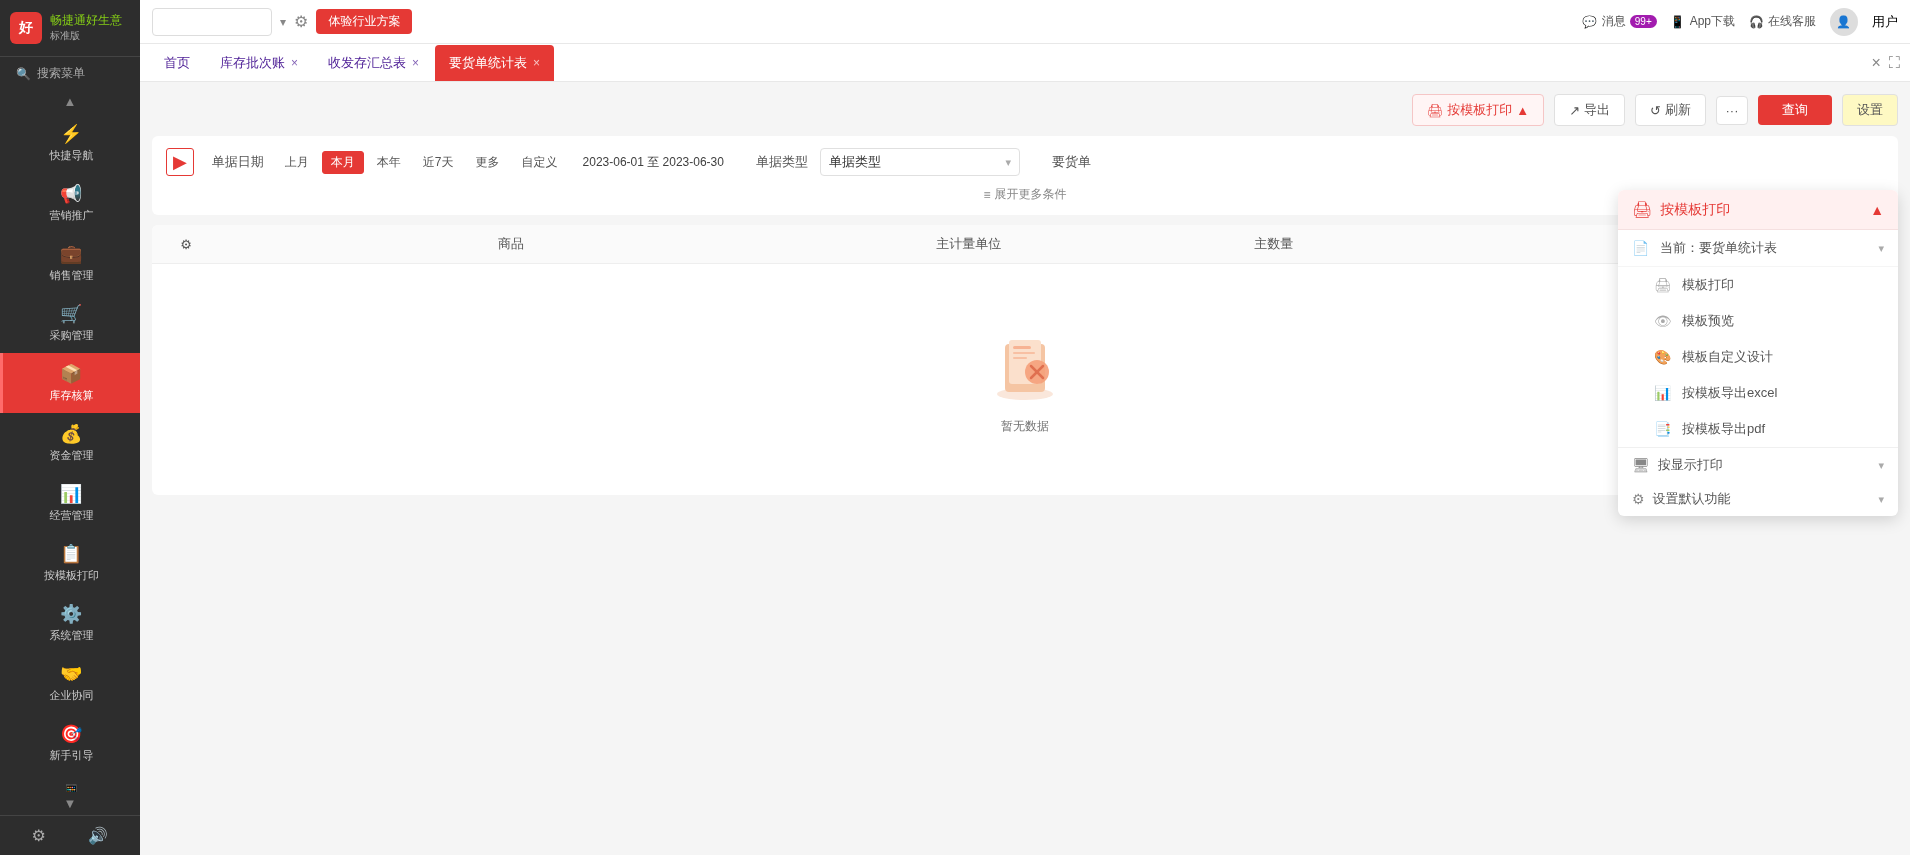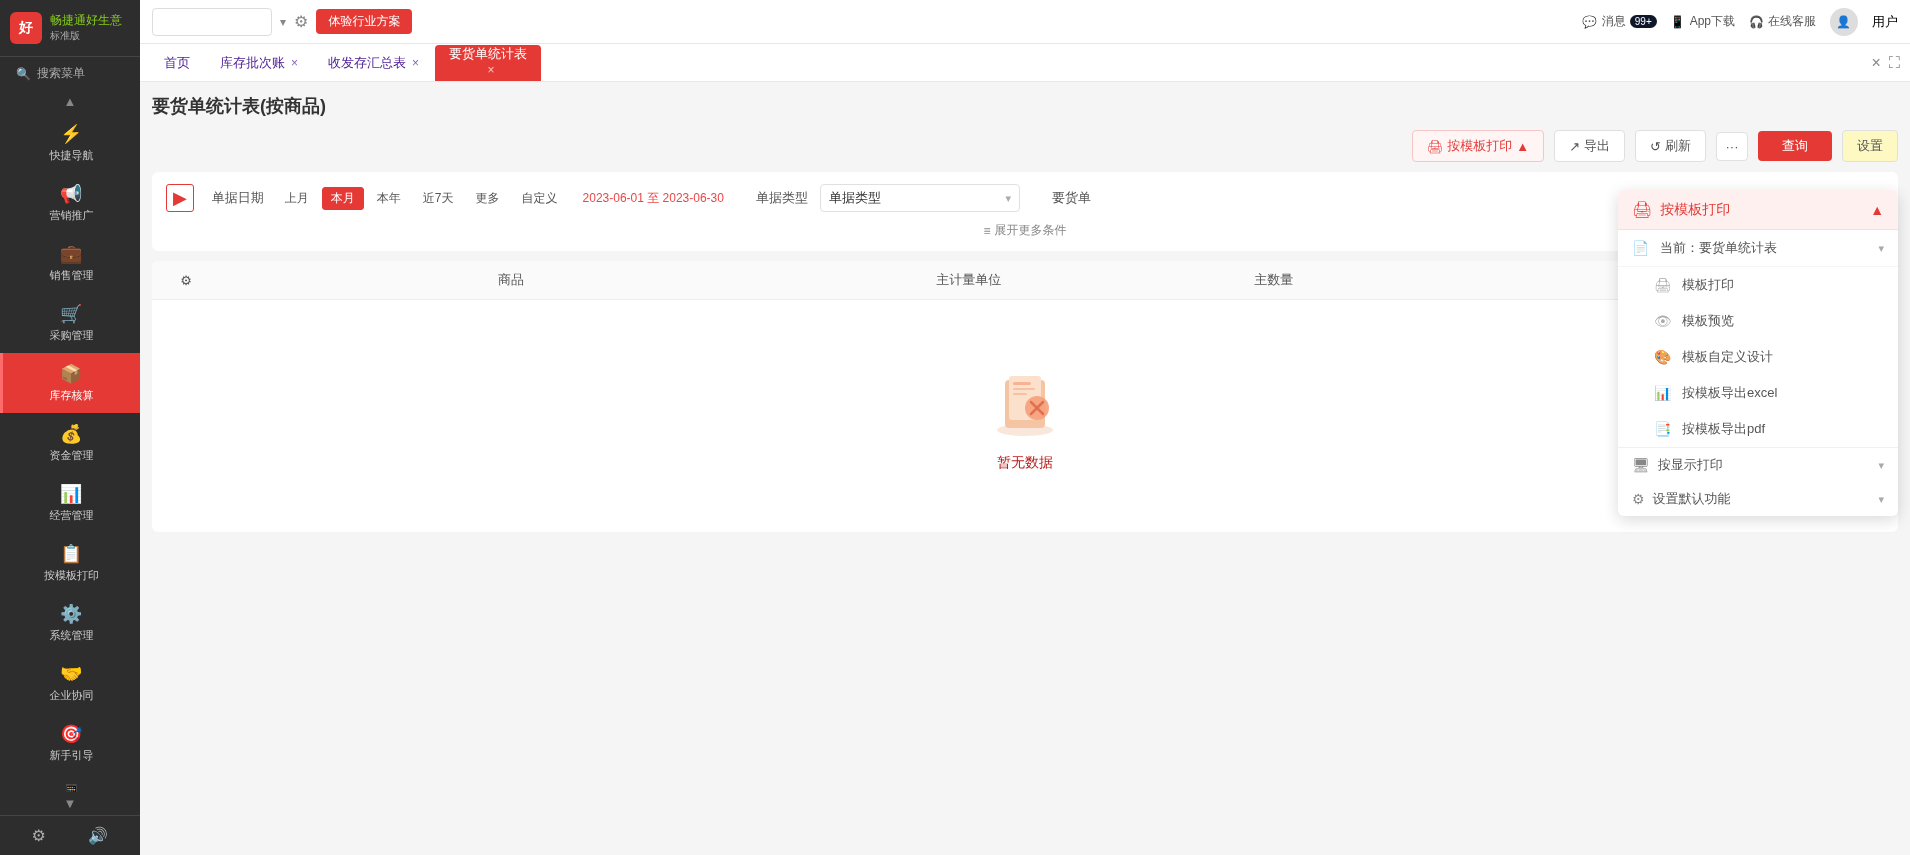--- a/index.html
+++ b/index.html
@@ -95,21 +95,21 @@
       padding: 4px 12px; font-size: 12px; cursor: pointer;
     }
     .topbar-right {
       margin-left: auto; display: flex; align-items: center; gap: 14px;
     }
     .topbar-right-item {
       display: flex; align-items: center; gap: 4px;
       color: #555; font-size: 12px; cursor: pointer;
     }
     .badge {
-      background: #0f172a; color: #fff;
+      background: #a21caf; color: #fff;
       border-radius: 10px; padding: 1px 5px;
       font-size: 10px; min-width: 18px; text-align: center;
     }
     .avatar {
       width: 28px; height: 28px; border-radius: 50%;
       background: #ddd; display: flex; align-items: center; justify-content: center;
       font-size: 12px; color: #888;
     }
 
     
@@ -121,21 +121,21 @@
       height: 38px;
       gap: 2px;
     }
     .tab {
       display: flex; align-items: center;
       padding: 0 14px; height: 36px;
       font-size: 13px; color: #4c1d95; cursor: pointer;
       border-radius: 4px 4px 0 0;
       white-space: nowrap;
     }
-    .tab.active { background: #e53935; color: #fff; flex-direction: column; }
+    .tab.active { background: #e53935; color: #fff; }
     .tab .tab-close {
       margin-left: 6px; font-size: 12px; opacity: 0.7;
       cursor: pointer;
     }
     .tab.active .tab-close { color: #fff; }
     .tabs-right {
       margin-left: auto; display: flex; align-items: center; gap: 8px;
     }
     .tabs-icon-btn { color: #888; cursor: pointer; font-size: 16px; }
 
@@ -157,21 +157,21 @@
       display: flex; flex-direction: column; gap: 10px;
     }
     .filter-row { display: flex; align-items: center; gap: 12px; flex-wrap: wrap; }
     .filter-label { color: #555; font-size: 13px; white-space: nowrap; }
     .filter-date-btns { display: flex; align-items: center; gap: 4px; }
     .date-btn {
       padding: 2px 8px; border-radius: 3px; font-size: 12px;
       border: 1px solid transparent; cursor: pointer; color: #555; background: none;
     }
     .date-btn.active { background: #e53935; color: #fff; border-color: #e53935; }
-    .date-range-text { font-size: 12px; color: #ef4444; margin-left: 4px; }
+    .date-range-text { font-size: 12px; color: #404040; margin-left: 4px; }
 
     .filter-select {
       display: flex; align-items: center;
       border: 1px solid #e0e0e0; border-radius: 4px;
       padding: 4px 8px; background: #fff; min-width: 200px;
       font-size: 13px; color: #333; cursor: pointer;
       justify-content: space-between;
     }
     .filter-select-arrow { color: #aaa; font-size: 11px; margin-left: 8px; }
 
@@ -203,21 +203,21 @@
 
     
     .empty-state {
       display: flex; flex-direction: column; align-items: center;
       justify-content: center; padding: 60px 20px;
     }
     .empty-icon {
       width: 80px; height: 80px;
       margin-bottom: 14px;
     }
-    .empty-text { color: #b91c1c; font-size: 14px; }
+    .empty-text { color: #737373; font-size: 12px; }
 
     
     .action-bar {
       display: flex; align-items: center; justify-content: flex-end;
       gap: 10px; margin-bottom: 10px;
     }
     .action-btn {
       display: flex; align-items: center; gap: 4px;
       padding: 6px 14px; border-radius: 4px;
       font-size: 13px; cursor: pointer; border: none;
@@ -396,21 +396,20 @@
       <span class="tab-close">×</span>
     </div>
     <div class="tabs-right">
       <span class="tabs-icon-btn">×</span>
       <span class="tabs-icon-btn">⛶</span>
     </div>
   </div>
 
   <div class="page-content">
 
-    <div class="page-title">要货单统计表(按商品)</div>
 
     <div class="action-bar">
       <button class="action-btn btn-template-print">
         <span>🖨</span>
         <span>按模板打印</span>
         <span>▲</span>
       </button>
       <button class="action-btn btn-export">
         <span>↗</span>
         <span>导出</span>

